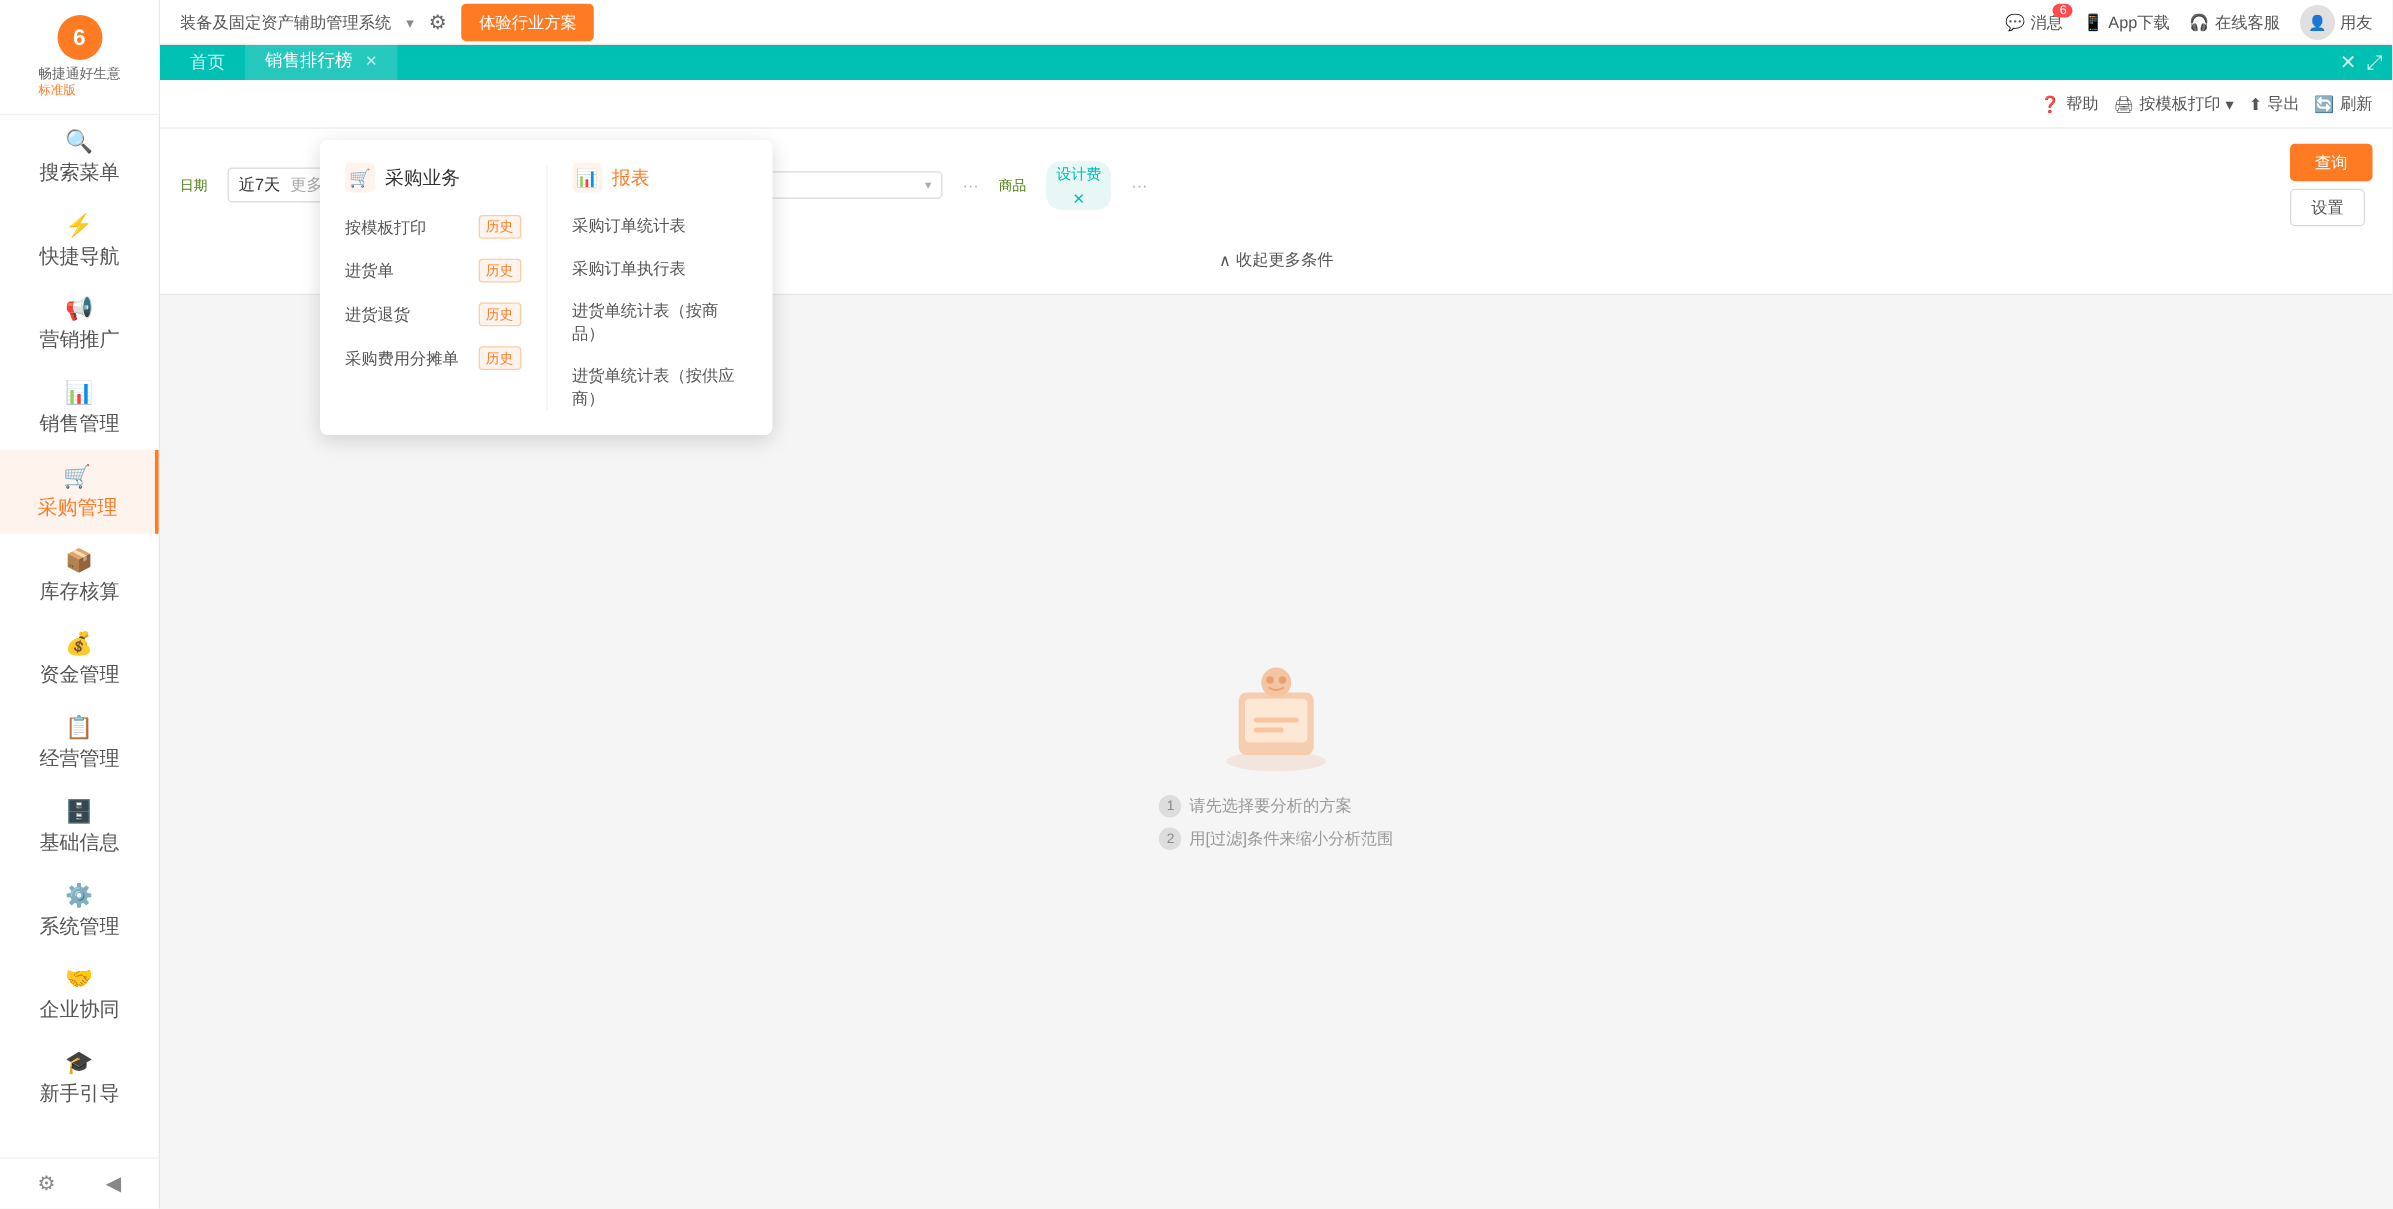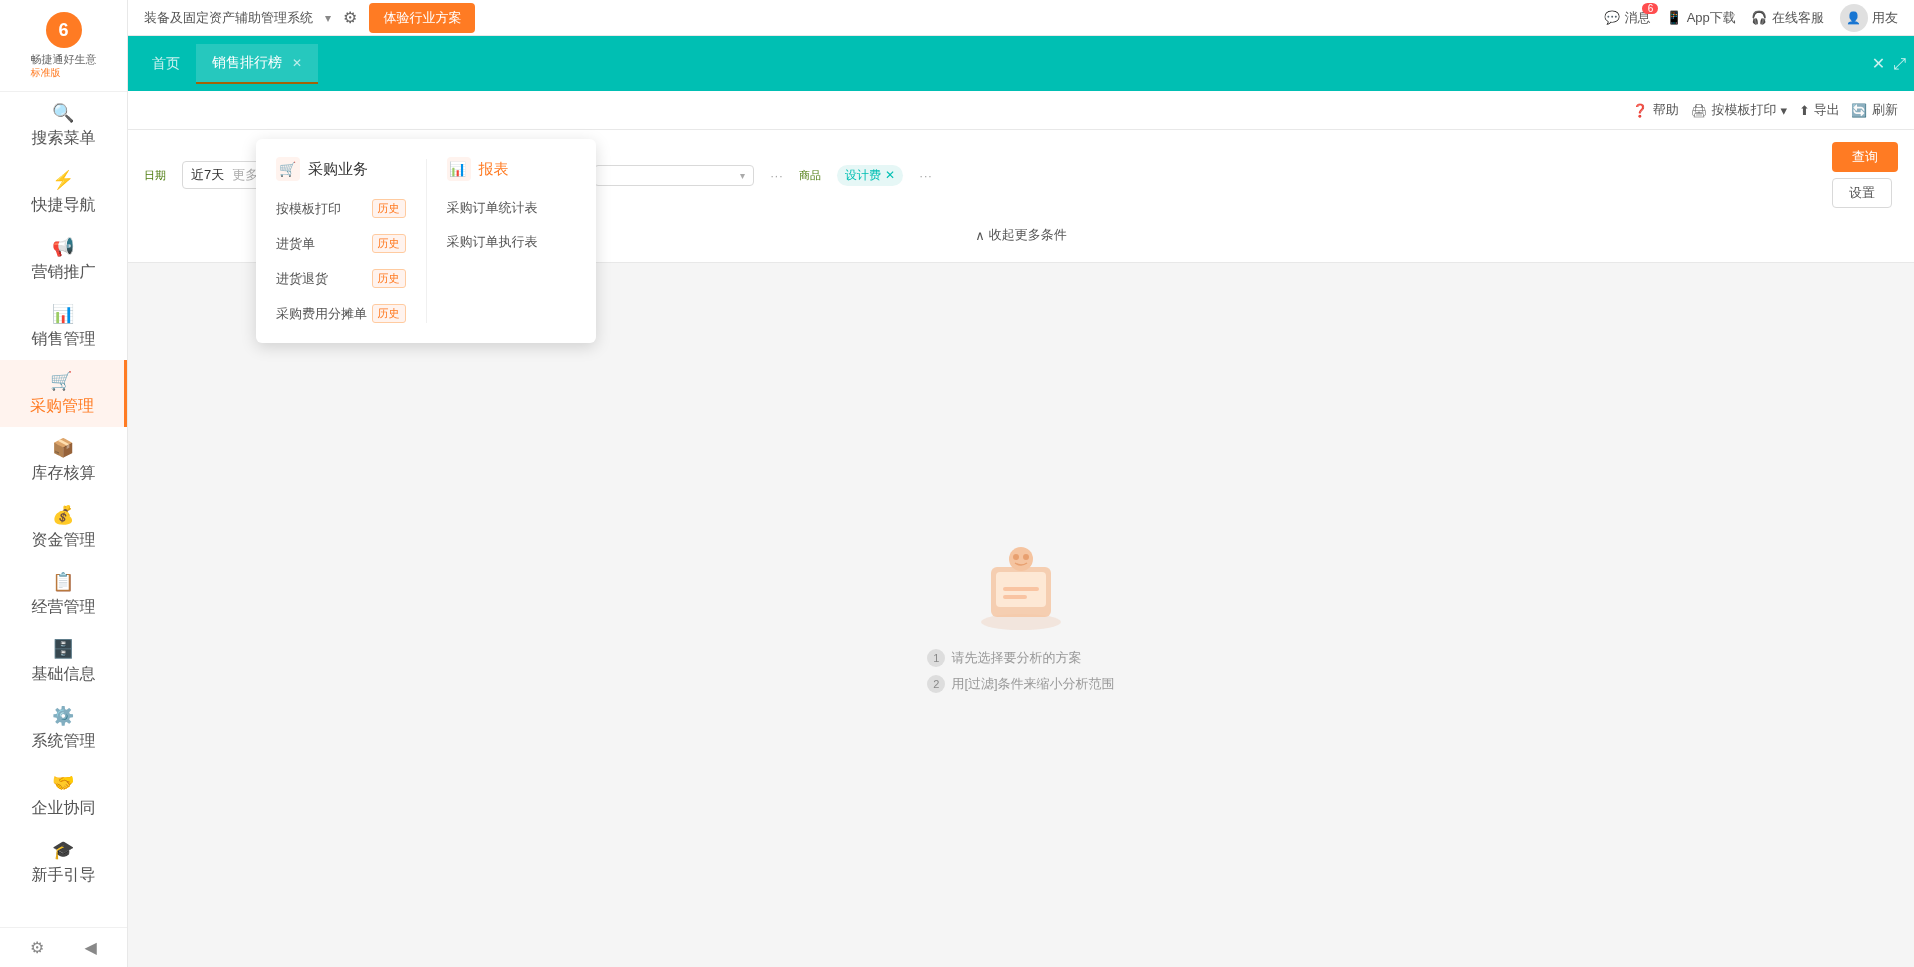--- a/index.html
+++ b/index.html
@@ -34,41 +34,41 @@
     .top-bar-btn { display: flex; align-items: center; gap: 4px; color: #555; font-size: 13px; cursor: pointer; }
     .industry-btn { background: #ff7b23; color: white; padding: 6px 14px; border-radius: 4px; font-size: 13px; cursor: pointer; border: none; }
     .settings-icon { font-size: 16px; color: #666; cursor: pointer; }
     .chevron-icon { color: #888; font-size: 12px; }
 
     .msg-badge { position: relative; display: inline-block; }
     .badge-count { position: absolute; top: -6px; right: -8px; background: #ff4d4f; color: white; border-radius: 8px; font-size: 10px; padding: 0 4px; min-width: 16px; text-align: center; }
     .user-avatar { width: 28px; height: 28px; background: #e0e0e0; border-radius: 50%; display: flex; align-items: center; justify-content: center; font-size: 12px; color: #666; }
 
     
-    .tab-bar { background: #00bfb3; display: flex; align-items: center; padding: 0 8px; height: 55px; }
+    .tab-bar { background: #00bfb3; display: flex; align-items: center; padding: 0 8px; height: 28px; }
     .tab-item { padding: 0 16px; height: 40px; display: flex; align-items: center; font-size: 14px; color: rgba(255,255,255,0.8); cursor: pointer; gap: 6px; }
     .tab-item.active { background: rgba(255,255,255,0.15); color: white; border-bottom: 2px solid #a16207; }
     .tab-item .tab-close { font-size: 12px; color: rgba(255,255,255,0.7); margin-left: 4px; cursor: pointer; }
     .tab-bar-spacer { flex: 1; }
     .tab-bar-controls { display: flex; align-items: center; gap: 8px; }
     .tab-ctrl-btn { color: rgba(255,255,255,0.8); font-size: 16px; cursor: pointer; }
 
     
     .content-area { flex: 1; background: #f5f5f5; display: flex; flex-direction: column; position: relative; }
 
     
     .toolbar { background: #fff; padding: 10px 16px; display: flex; align-items: center; justify-content: flex-end; gap: 12px; border-bottom: 1px solid #e8e8e8; }
     .toolbar-btn { display: flex; align-items: center; gap: 4px; color: #555; font-size: 13px; cursor: pointer; }
 
     
     .filter-area { background: #fff; padding: 12px 16px; display: flex; flex-direction: column; gap: 12px; border-bottom: 1px solid #e8e8e8; }
     .filter-row { display: flex; align-items: center; gap: 16px; flex-wrap: wrap; }
     .filter-label { color: #4d7c0f; font-size: 11px; white-space: nowrap; }
     .filter-input { border: 1px solid #d9d9d9; border-radius: 4px; padding: 4px 8px; font-size: 13px; color: #333; background: #fff; display: flex; align-items: center; gap: 4px; min-width: 160px; cursor: pointer; }
-    .filter-tag { background: #e6f7f6; color: #00bfb3; padding: 2px 8px; border-radius: 12px; font-size: 12px; display: flex; align-items: center; gap: 4px; }
+    .filter-tag { background: #e6f7f6; color: #00bfb3; padding: 2px 8px; border-radius: 12px; font-size: 12px; display: flex; align-items: center; gap: 4px; flex-direction: column; }
     .filter-tag .tag-close { cursor: pointer; color: #00bfb3; }
     .filter-dots { color: #aaa; font-size: 13px; cursor: pointer; }
     .query-btn { background: #ff7b23; color: white; padding: 6px 20px; border-radius: 4px; font-size: 13px; cursor: pointer; border: none; }
     .settings-btn { border: 1px solid #d9d9d9; color: #555; padding: 5px 16px; border-radius: 4px; font-size: 13px; cursor: pointer; background: #fff; }
     .collapse-btn { display: flex; align-items: center; gap: 4px; color: #555; font-size: 13px; cursor: pointer; justify-content: center; padding: 6px; }
 
     
     .empty-state { flex: 1; display: flex; flex-direction: column; align-items: center; justify-content: center; gap: 12px; padding: 60px; }
     .empty-icon { width: 120px; height: 100px; }
     .empty-tips { display: flex; flex-direction: column; gap: 8px; }
@@ -326,17 +326,23 @@
           <div class="menu-header report-header">
             <div class="menu-header-icon" style="background:#fff3ee;">📊</div>
             <span>报表</span>
           </div>
           <div class="menu-item">
             <span>采购订单统计表</span>
           </div>
           <div class="menu-item">
             <span>采购订单执行表</span>
           </div>
+          <div class="menu-item">
+            <span>进货单统计表（按商品）</span>
+          </div>
+          <div class="menu-item">
+            <span>进货单统计表（按供应商）</span>
+          </div>
         </div>
       </div>
     </div>
   </div>
 </div>
 
 </body></html>

